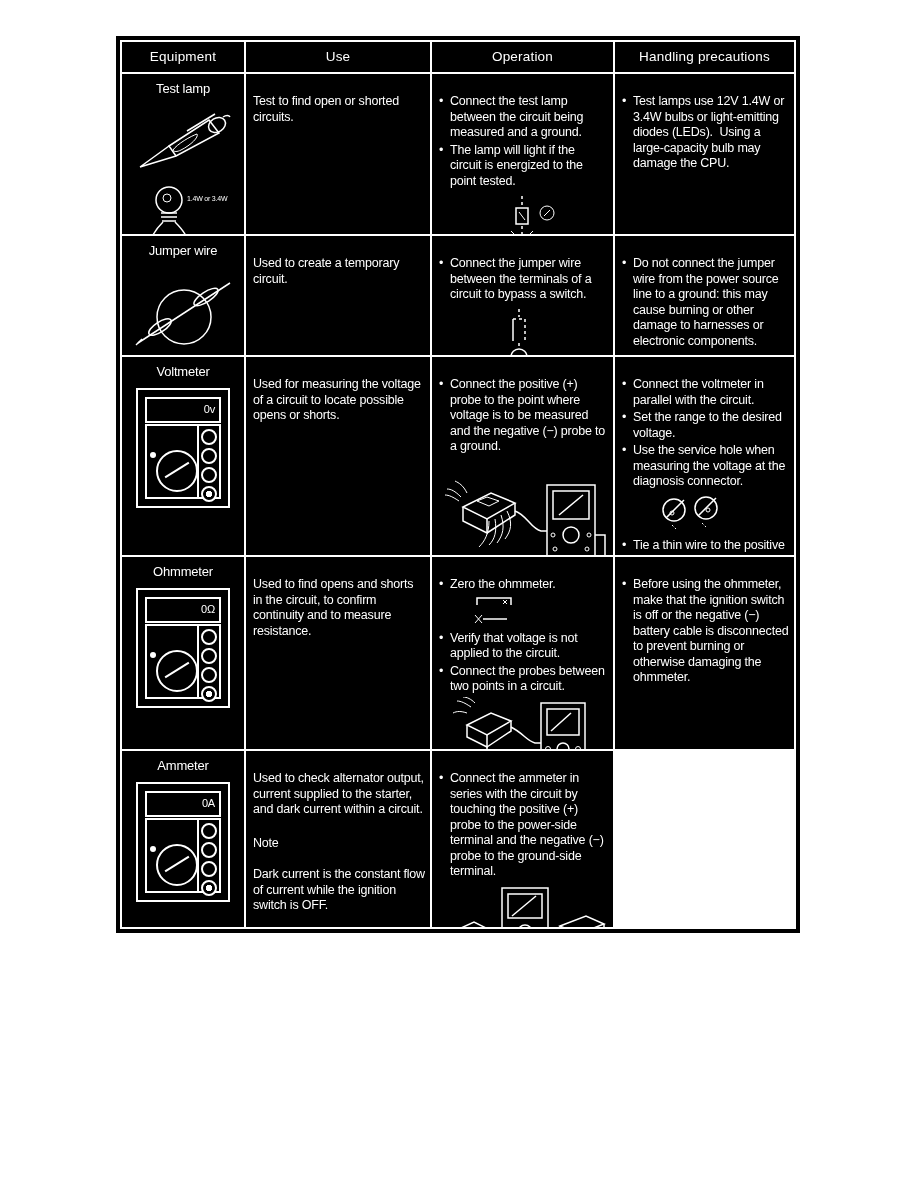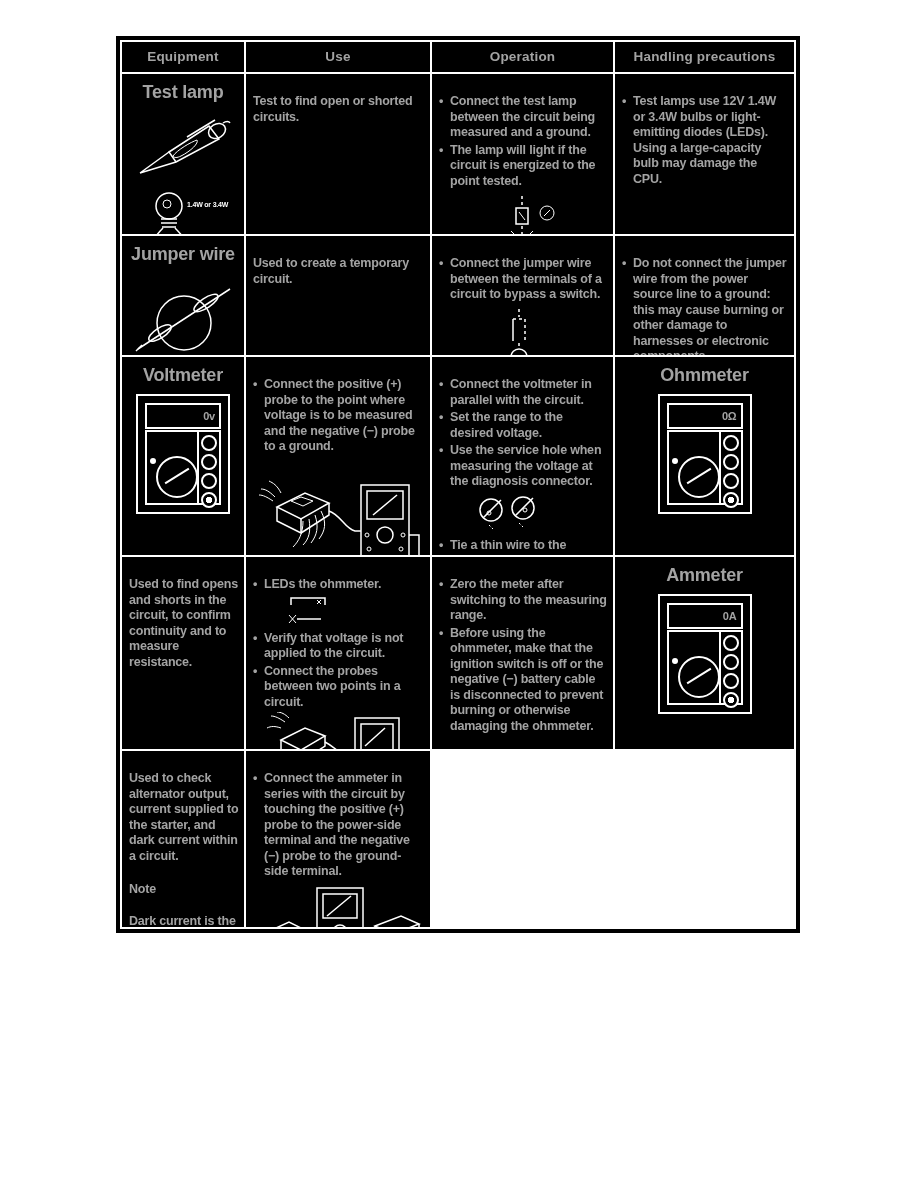--- a/index.html
+++ b/index.html
@@ -11,29 +11,29 @@
     position:absolute;left:116px;top:36px;width:684px;height:897px;
     background:#000;padding:4px;box-sizing:border-box;
   }
   .tbl{
     width:100%;height:100%;background:#fff;display:grid;
     grid-template-columns:122px 184px 181px 1fr;
     grid-template-rows:30px 160px 119px 198px 192px 1fr;
     gap:2px;padding:2px;box-sizing:border-box;
   }
   .cell{
-    background:#000;color:#a3a3a3;overflow:hidden;box-sizing:border-box;
-    font-weight:bold;font-size:12.5px;line-height:1.24;letter-spacing:-0.2px;
+    background:#000;color:#ffffff;overflow:hidden;box-sizing:border-box;
+    font-weight:normal;font-size:12.5px;line-height:1.24;letter-spacing:-0.2px;
   }
   .head{
     display:flex;align-items:center;justify-content:center;
     font-size:13.5px;letter-spacing:.2px;
   }
   .equip{text-align:center;padding-top:7px;}
-  .equip-label{font-size:18px;margin-bottom:2px;}
+  .equip-label{font-size:13px;margin-bottom:2px;}
   .txt{padding:20px 5px 6px 7px;}
   .para{white-space:pre-wrap;margin-bottom:4px;}
   .bullet{position:relative;padding-left:11px;white-space:pre-wrap;margin-bottom:2px;}
   .bullet::before{content:"\2022";position:absolute;left:0;top:0;}
   .diagram{display:block;}
   .ctr{margin:4px auto 0;}
   svg{stroke:#fff;fill:none;stroke-width:1.5;}
   svg text{fill:#fff;stroke:none;font-family:"Liberation Sans",sans-serif;}
   
   .meter{width:90px;height:116px;border:2px solid #fff;position:relative;margin:8px auto 0;background:#000;text-align:left;}
@@ -143,20 +143,23 @@
           <div class="meter-jacks">
             <div class="jack"></div>
             <div class="jack"></div>
             <div class="jack"></div>
             <div class="jack filled"></div>
           </div>
         </div>
       </div>
     </div>
     <div class="cell txt">
+      <div class="para">Used for measuring the voltage of a circuit to locate possible opens or shorts.</div>
+    </div>
+    <div class="cell txt">
       <div class="bullet">Connect the positive (+) probe to the point where voltage is to be measured and the negative (−) probe to a ground.</div>
       <svg class="diagram" style="margin:16px 0 0 4px" width="168" height="100" viewBox="0 0 168 100">
         <path d="M20,36 L48,22 L72,32 L44,48 Z"></path>
         <path d="M20,36 V50 L44,62 V48 M72,32 V44 L44,62"></path>
         <path d="M34,30 L44,26 L56,30 L46,35 Z" stroke-width="1"></path>
         <path d="M16,30 C10,26 6,24 2,24 M18,26 C12,20 8,18 4,18 M24,22 C20,14 16,12 12,10" stroke-width="1"></path>
         <path d="M46,50 C46,62 42,70 36,76 M52,48 C54,60 52,68 46,74 M58,44 C62,56 60,64 54,72 M64,40 C70,52 68,60 62,68" stroke-width="1"></path>
         <path d="M72,40 C84,44 88,58 98,60 H104"></path>
         <rect x="104" y="14" width="48" height="74"></rect>
         <rect x="110" y="20" width="36" height="28"></rect>
@@ -199,21 +202,21 @@
             <div class="jack"></div>
             <div class="jack filled"></div>
           </div>
         </div>
       </div>
     </div>
     <div class="cell txt">
       <div class="para">Used to find opens and shorts in the circuit, to confirm continuity and to measure resistance.</div>
     </div>
     <div class="cell txt">
-      <div class="bullet">LEDs the ohmmeter.</div>
+      <div class="bullet">Zero the ohmmeter.</div>
       <svg class="icon-inline" width="54" height="32" viewBox="0 0 54 32">
         <path d="M8,10 V3 H42 V10"></path>
         <path d="M34,5 l4,4 M34,9 l4,-4" stroke-width="1"></path>
         <path d="M14,24 h24"></path>
         <path d="M6,20 l7,8 M6,28 l7,-8" stroke-width="1"></path>
       </svg>
       <div class="bullet">Verify that voltage is not applied to the circuit.</div>
       <div class="bullet">Connect the probes between two points in a circuit.</div>
       <svg class="diagram" style="margin:2px 0 0 14px" width="150" height="82" viewBox="0 0 150 82">
         <path d="M18,10 C12,6 8,4 4,4 M22,6 C18,2 14,0 10,0 M14,16 C8,14 4,14 0,16" stroke-width="1"></path>
@@ -223,21 +226,20 @@
         <rect x="88" y="6" width="44" height="68"></rect>
         <rect x="94" y="12" width="32" height="26"></rect>
         <path d="M98,34 L118,16"></path>
         <circle cx="110" cy="52" r="6"></circle>
         <circle cx="95" cy="52" r="2.5" stroke-width="1"></circle>
         <circle cx="125" cy="52" r="2.5" stroke-width="1"></circle>
         <path d="M34,50 V72 H112 V60"></path>
       </svg>
     </div>
     <div class="cell txt">
-      <div class="bullet">Zero the meter after switching to the measuring range.</div>
       <div class="bullet">Before using the ohmmeter, make that the ignition switch is off or the negative (−) battery cable is disconnected to prevent burning or otherwise damaging the ohmmeter.</div>
     </div>
 
     <div class="cell equip">
       <div class="equip-label">Ammeter</div>
       <div class="meter">
         <div class="meter-display">0A</div>
         <div class="meter-body">
           <div class="meter-dot"></div>
           <div class="meter-dial"></div>

